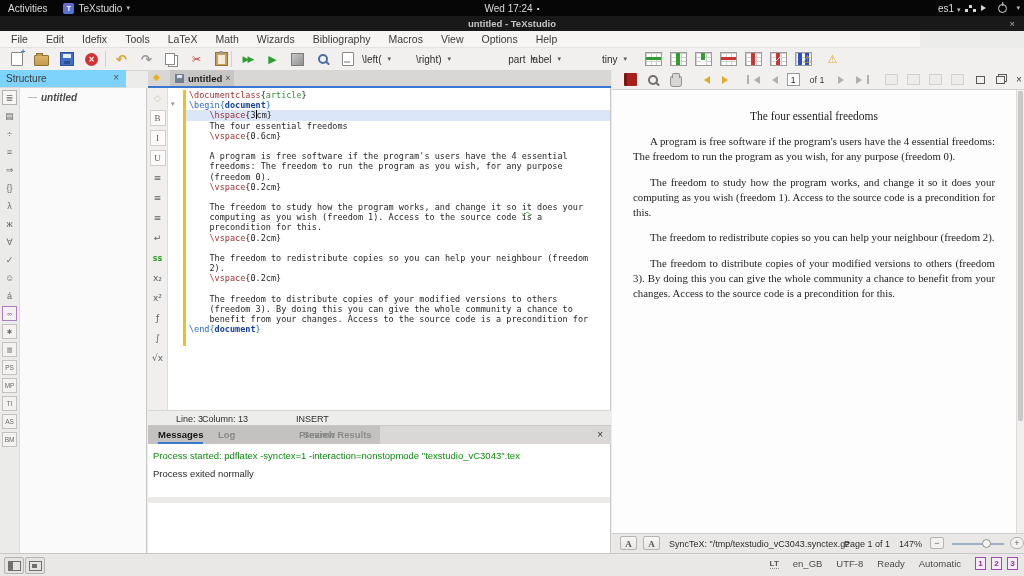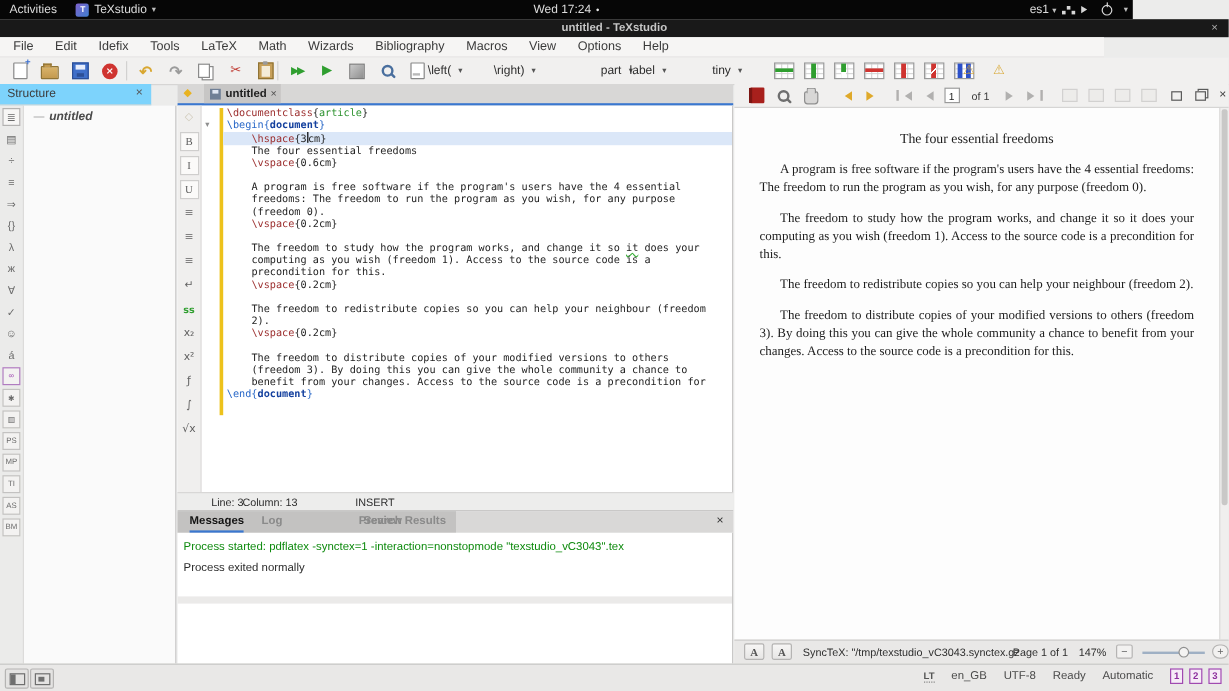--- a/index.html
+++ b/index.html
@@ -2,21 +2,21 @@
 <html><head>
 <meta charset="utf-8">
 <style>
   html,body{margin:0;padding:0;}
   body{width:1024px;height:576px;position:relative;background:#ececeb;
        font-family:"Liberation Sans",sans-serif;overflow:hidden;
        -webkit-font-smoothing:antialiased;}
   i{font-style:normal;display:inline-block;}
 
   
-  #sysbar{position:absolute;left:0;top:0;width:944px;height:16px;background:#060606;
+  #sysbar{position:absolute;left:0;top:0;width:1024px;height:16px;background:#060606;
           color:#dcdcdc;font-size:10px;}
   #sysbar .sys-left{position:absolute;left:8px;top:1px;display:flex;gap:16px;align-items:center;height:14px;}
   .appico{width:11px;height:11px;border-radius:2px;background:linear-gradient(135deg,#7e62cd,#3f7fd0);
           color:#fff;font:bold 7px/11px "Liberation Sans",sans-serif;text-align:center;}
   .appmenu{display:flex;gap:4px;align-items:center;}
   .caret-dn{font-size:7px;color:#bdbdbd;}
   #sysbar .sys-clock{position:absolute;left:50%;transform:translateX(-50%);top:1px;display:flex;gap:4px;align-items:center;height:14px;}
   .notif-dot{font-size:8px;color:#e8e8e8;}
   #sysbar .sys-right{position:absolute;right:4px;top:1px;display:flex;gap:9px;align-items:center;height:14px;}
   .inet{width:3px;height:3px;background:#d6d6d6;box-shadow:-4px 4px 0 #d6d6d6,4px 4px 0 #d6d6d6;margin-bottom:4px;}
@@ -70,21 +70,21 @@
        background-size:5px 4px;}
   .bd{position:absolute;}
   .bd.row{left:0;right:0;top:4px;height:3px;}
   .bd.col{top:0;bottom:0;left:5px;width:4px;}
   .bd.g{background:#2f9e2f;}
   .bd.gc{background:linear-gradient(#2f9e2f 55%,#fff 55%);}
   .bd.r{background:#cf3430;}
   .bd.rc{background:linear-gradient(135deg,#cf3430 45%,#fff 45%,#fff 55%,#cf3430 55%);}
   .bd.b1{left:2px;width:4px;background:#2c50c9;}
   .bd.b2{left:9px;width:4px;background:#2c50c9;}
-  .cmb{position:absolute;top:2px;height:18px;display:flex;align-items:center;justify-content:center;padding:0 5px;box-sizing:border-box;}
+  .cmb{position:absolute;top:2px;height:18px;display:flex;align-items:center;justify-content:flex-end;padding:0 5px;box-sizing:border-box;}
   .cmb-label{font-size:10px;color:#2d2d2d;}
   .cmb .caret{font-size:7px;color:#555;margin-left:6px;}
 
   
   #sidestrip{position:absolute;left:0;top:88px;width:19px;bottom:23px;background:#ebebea;border-right:1px solid #dcdbda;}
   .sic{width:15px;height:15px;margin:2px auto 3px auto;display:flex;align-items:center;justify-content:center;
        font-size:9px;color:#6b6b6b;}
   .sic.box{border:1px solid #c3c2c1;background:#f3f2f1;font-size:6.5px;box-sizing:border-box;}
   .sic.act{border:1px solid #b3b2b1;background:#f7f6f5;box-sizing:border-box;}
   .sic.acc{color:#9a3fae;border-color:#b07cc0;}

